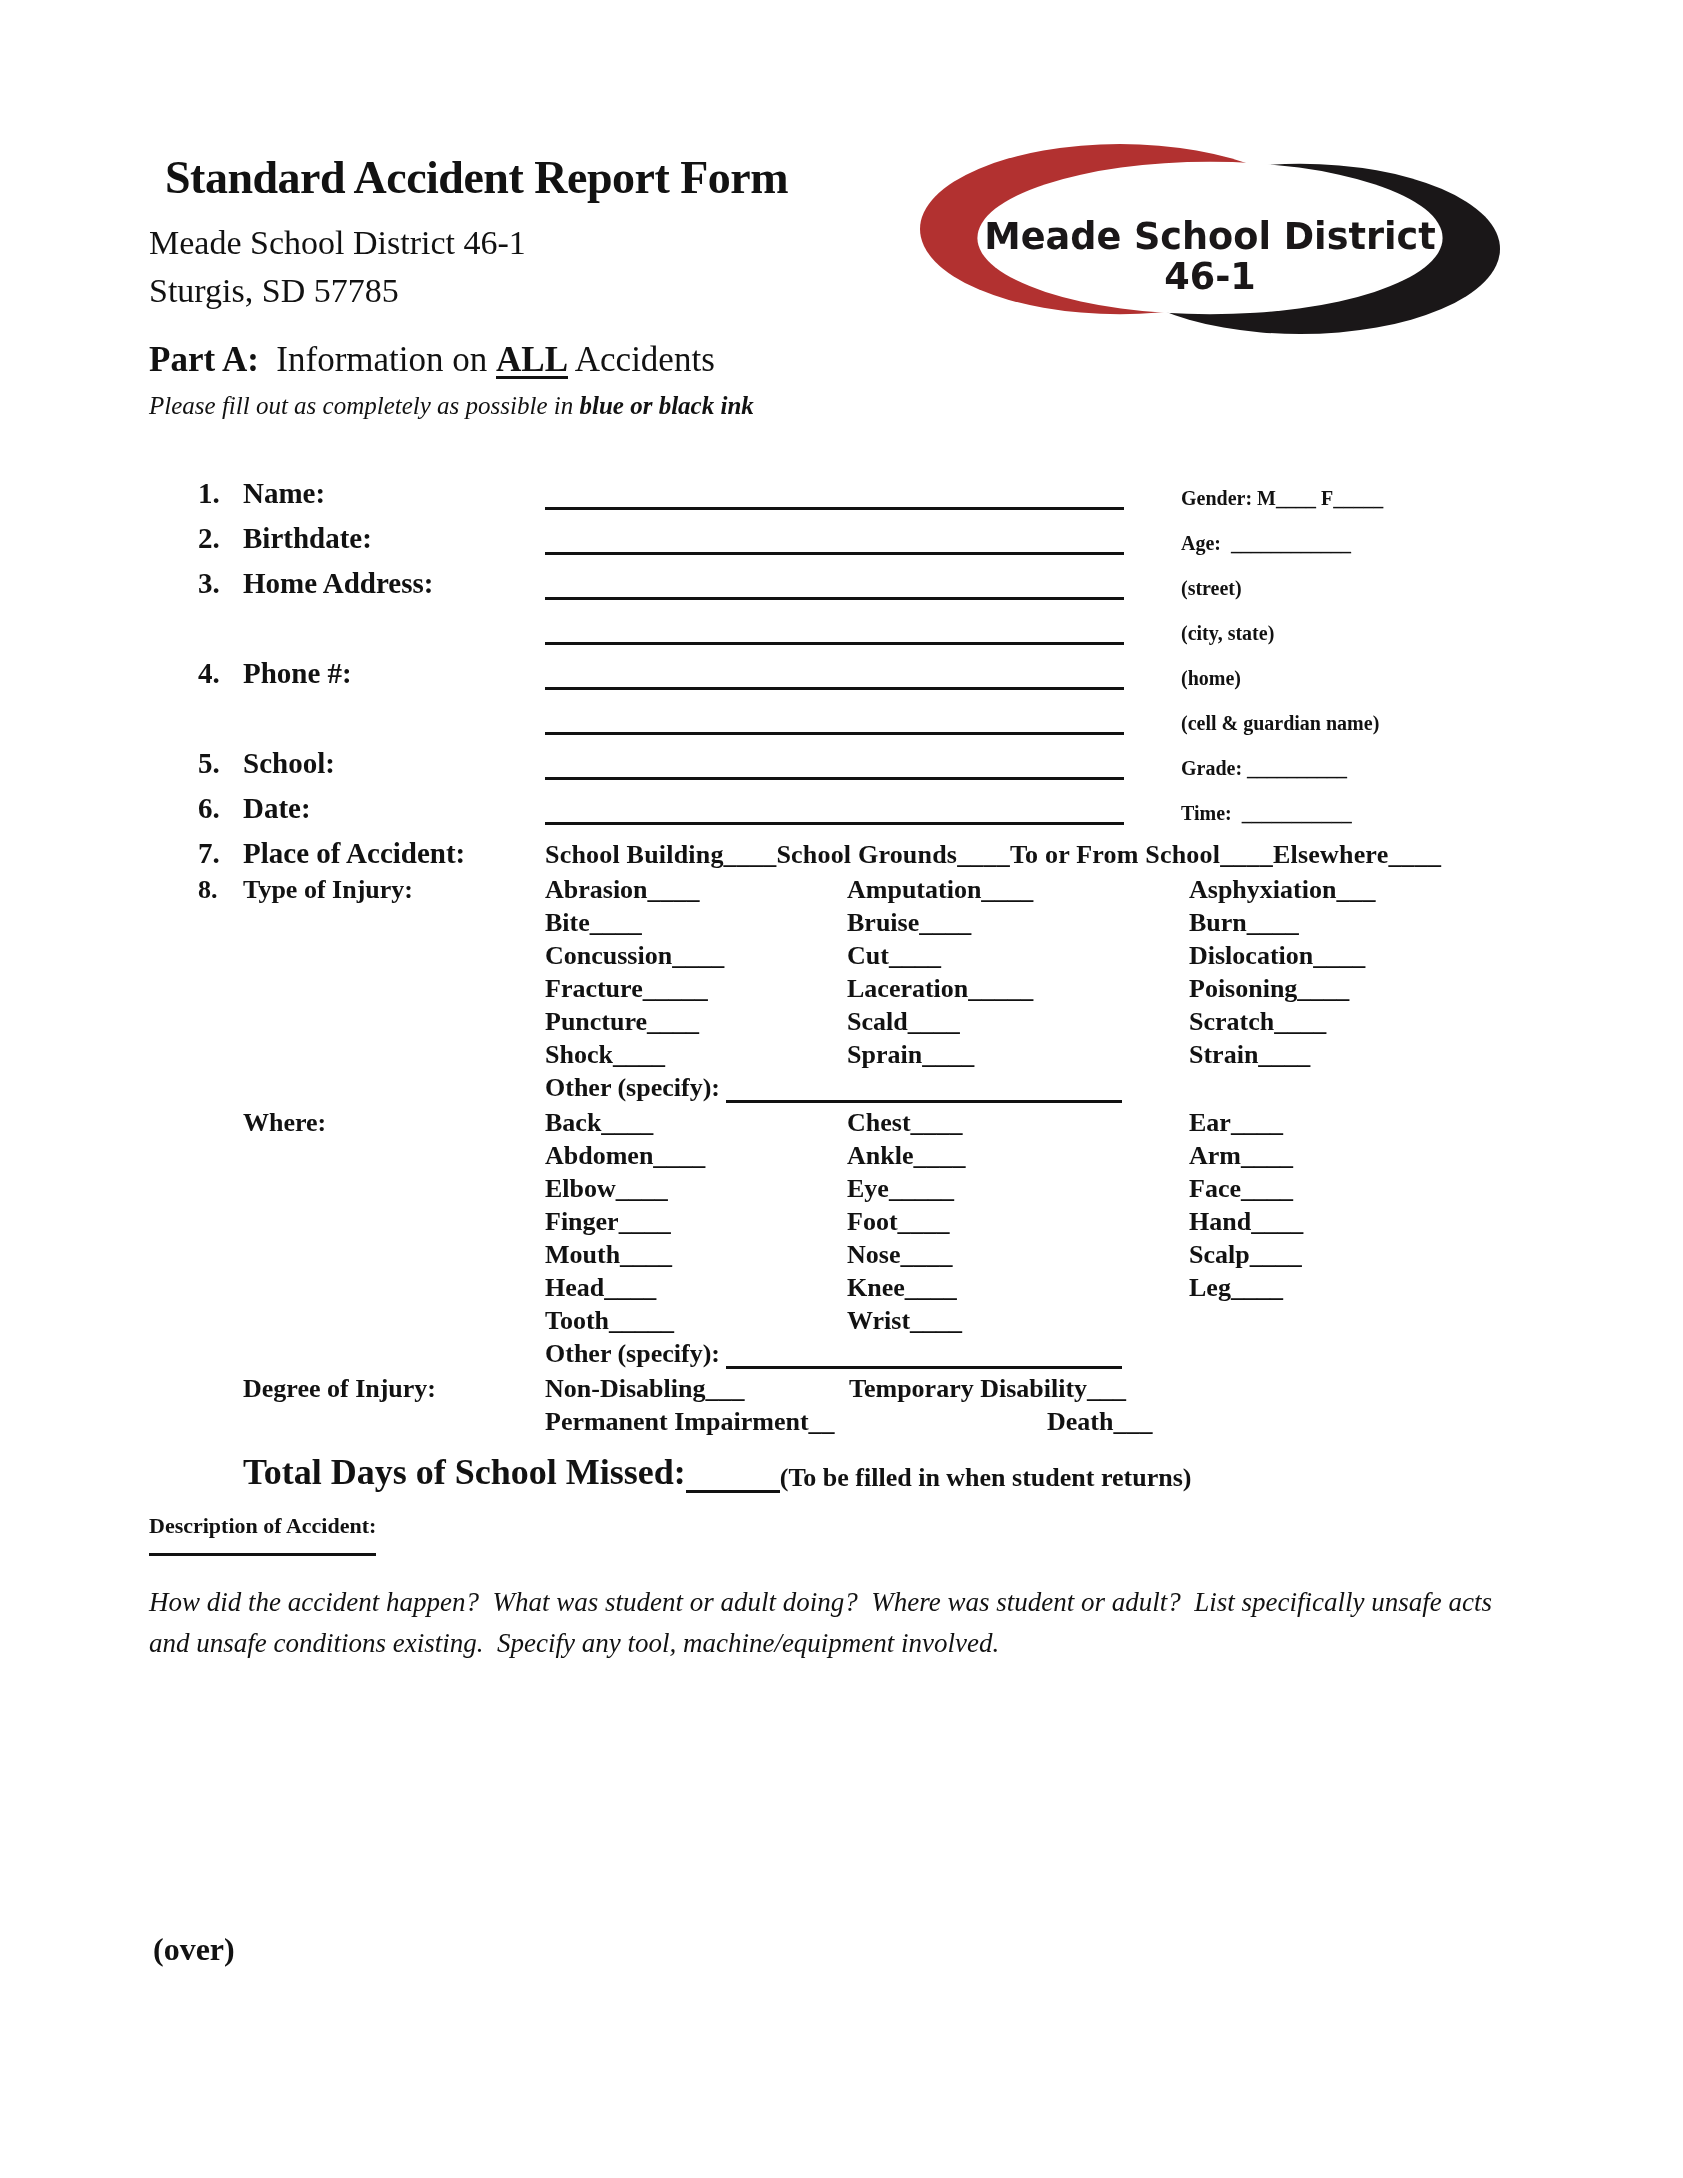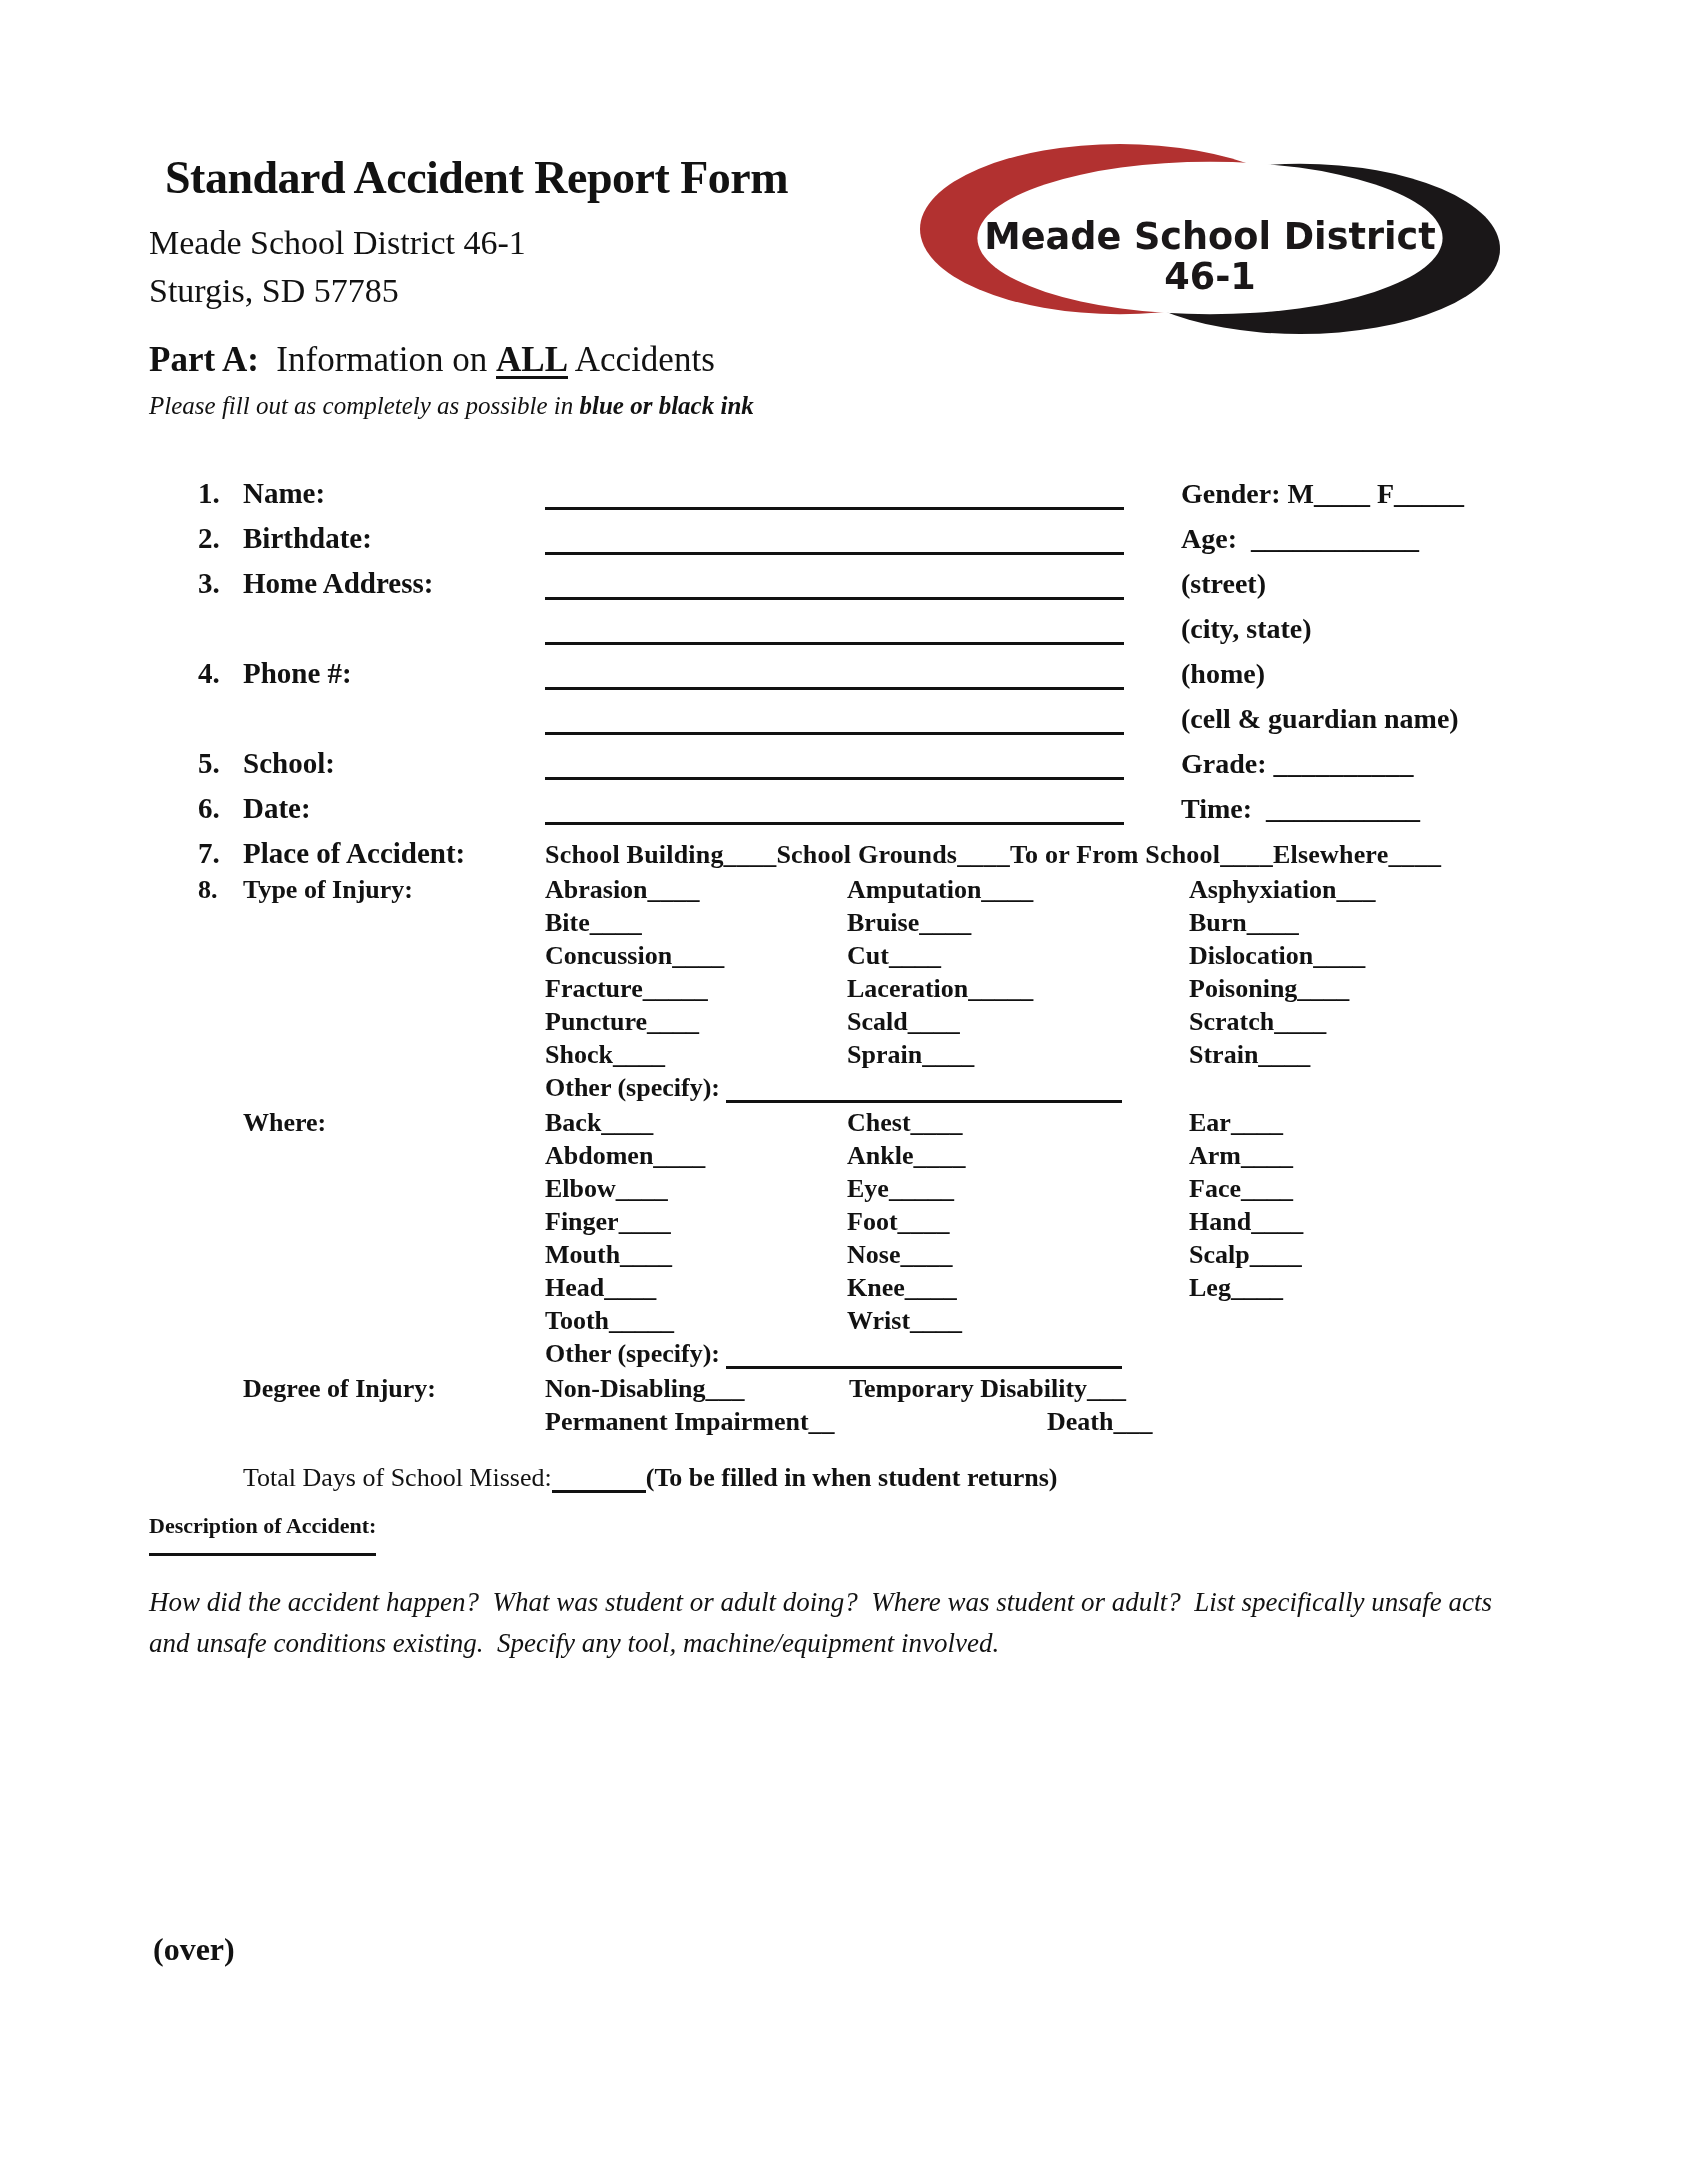--- a/index.html
+++ b/index.html
@@ -19,33 +19,33 @@
   .parta .b{font-weight:bold;}
   .parta .all{font-weight:bold;text-decoration:underline;text-decoration-thickness:3px;text-underline-offset:5px;}
   .instruction{position:absolute;left:149px;top:392px;font-size:25px;font-style:italic;white-space:pre;}
   .instruction .b{font-weight:bold;}
   
   .form{position:absolute;left:0;top:465px;width:1683px;}
   .frow{display:flex;align-items:flex-end;height:45px;padding-left:198px;}
   .fnum{width:45px;font-size:29px;font-weight:bold;}
   .flabel{width:302px;font-size:29px;font-weight:bold;}
   .fblank{width:579px;border-bottom:3px solid #121212;height:36px;}
-  .fright{margin-left:57px;font-size:28px;font-weight:bold;white-space:pre;}
+  .fright{margin-left:57px;font-size:20px;font-weight:bold;white-space:pre;}
   .opts{font-size:26px;font-weight:bold;white-space:pre;letter-spacing:0.2px;}
   
   .sec{display:flex;align-items:flex-start;padding-left:198px;margin-top:2px;}
   .irow{display:flex;align-items:flex-end;height:33px;font-size:26px;font-weight:bold;white-space:pre;}
   .c1{width:302px;}
   .c2{width:342px;}
   .c3{flex:1;}
   .otherblank{display:inline-block;width:396px;border-bottom:3px solid #121212;height:26px;}
   .d1{width:304px;}
   .d2w{width:502px;}
   .totalrow{display:flex;align-items:flex-end;padding-left:243px;margin-top:10px;height:46px;}
-  .totallabel{font-size:26px;font-weight:normal;}
+  .totallabel{font-size:36px;font-weight:bold;}
   .totalblank{width:94px;border-bottom:3px solid #121212;height:30px;}
   .totalnote{font-size:26px;font-weight:bold;white-space:pre;}
   
   .desc{position:absolute;left:149px;top:1513px;width:1376px;}
   .desc-h{display:inline-block;font-size:22px;font-weight:bold;border-bottom:3.5px solid #121212;padding-bottom:14px;}
   .desc-p{margin-top:26px;font-size:27px;font-style:italic;line-height:1.5;white-space:pre-wrap;}
   .over{position:absolute;left:153px;top:1931px;font-size:32px;font-weight:bold;}
   
   .logo-font{font-family:"DejaVu Sans","Liberation Sans",sans-serif;font-weight:bold;}
 </style>

